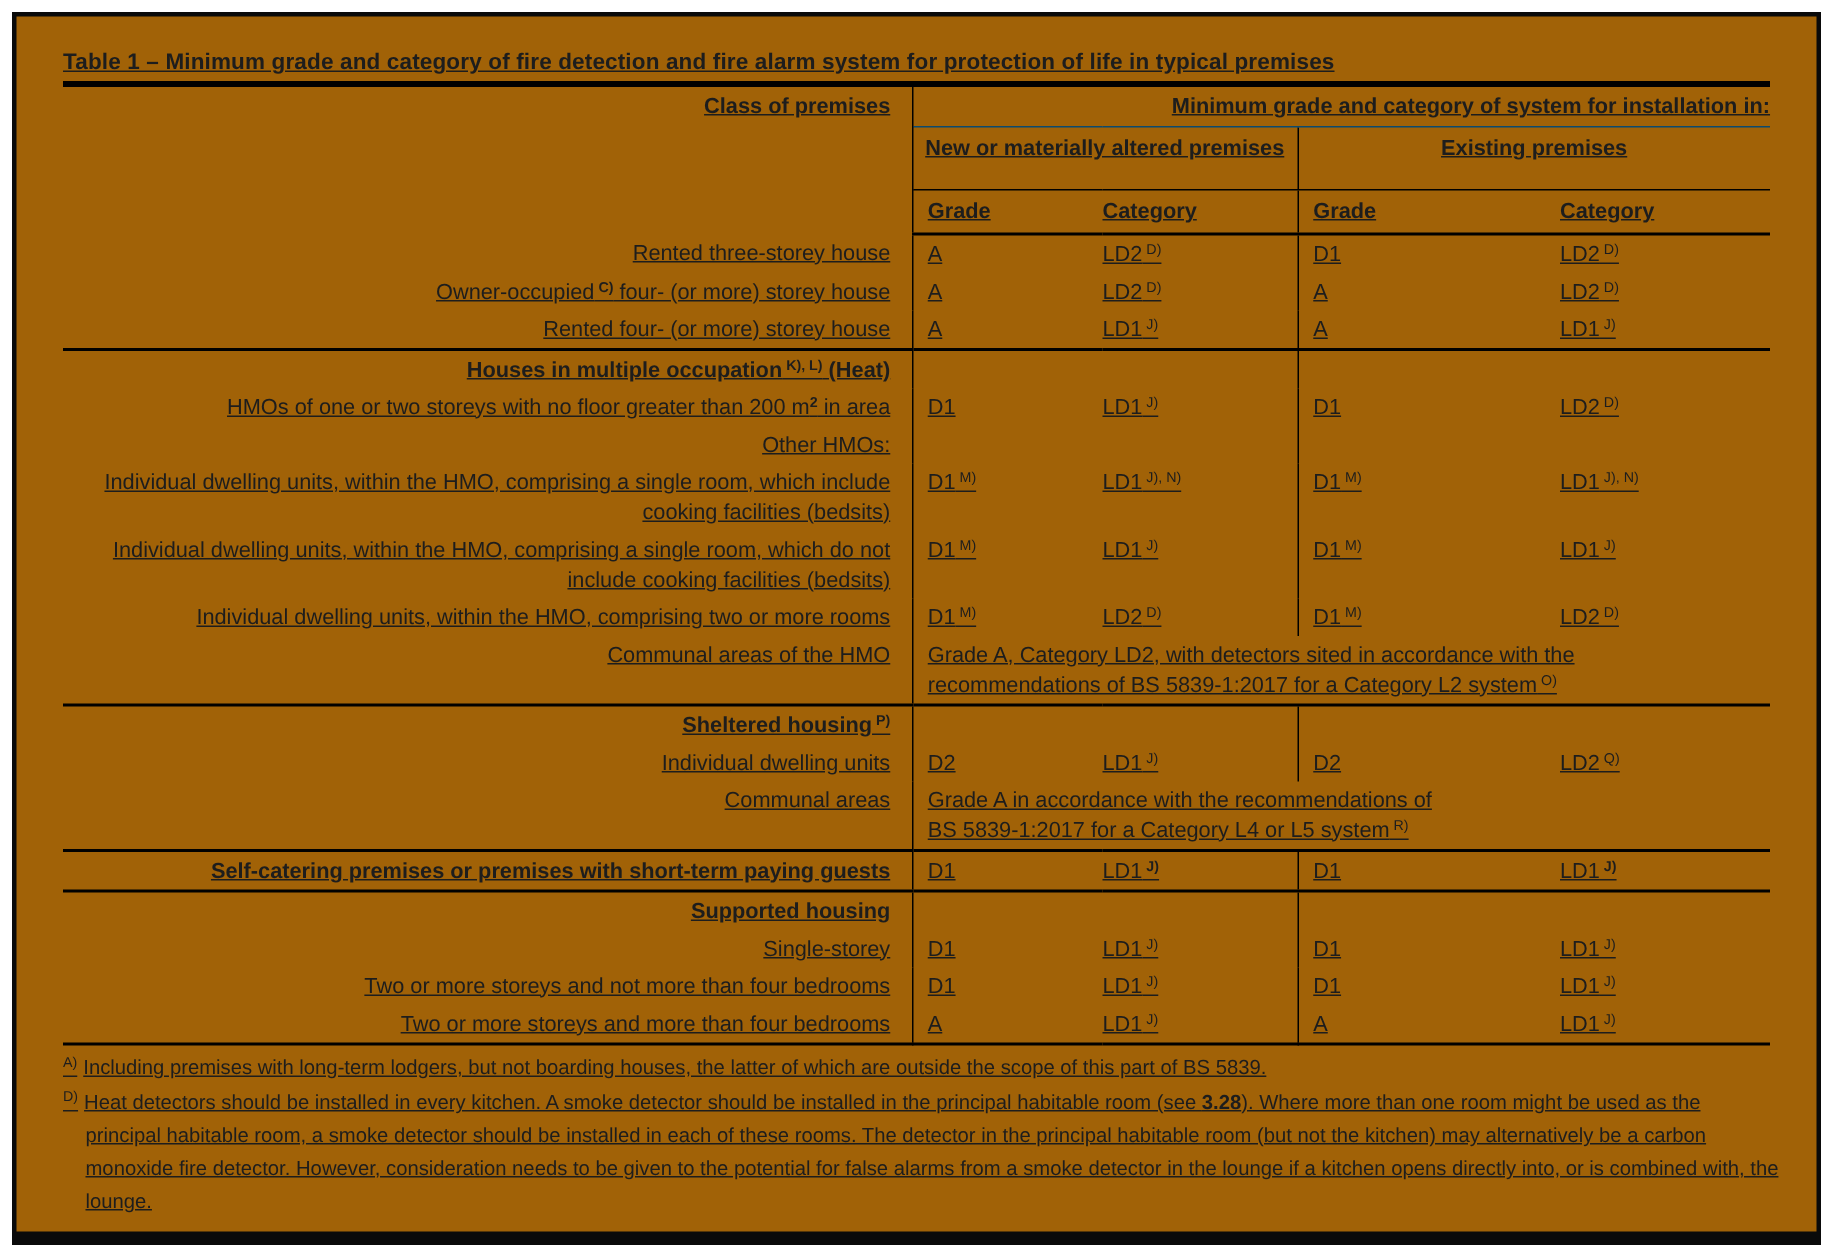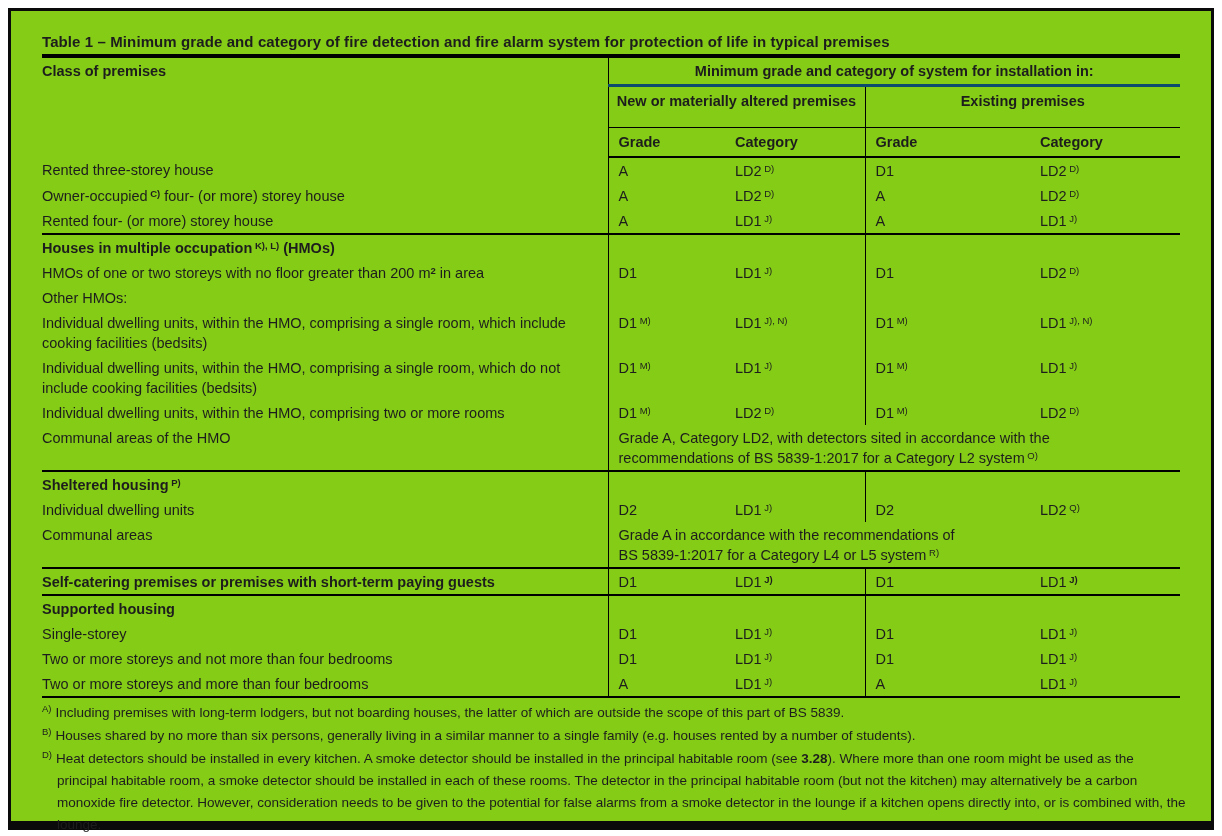--- a/index.html
+++ b/index.html
@@ -1,28 +1,28 @@
 <!DOCTYPE html>
 <html><head>
 <meta charset="utf-8">
 <style>
   html,body{margin:0;padding:0;background:#fff;}
   body{width:1222px;height:836px;position:relative;font-family:"Liberation Sans","DejaVu Sans",sans-serif;color:#1d1d1d;}
-  .frame{position:absolute;left:8px;top:8px;right:8px;bottom:6px;border:3px solid #0a0a0a;border-bottom-width:9px;background:#84cc16;box-sizing:border-box;}
+  .frame{position:absolute;left:8px;top:8px;right:8px;bottom:6px;border:3px solid #0a0a0a;border-bottom-width:9px;background:#a16207;box-sizing:border-box;text-decoration:underline;}
   .content{padding:22px 30px 0 31px;}
   .doc-title{font-size:15px;font-weight:bold;width:1138px;padding-bottom:4px;border-bottom:4px solid #000;letter-spacing:.1px;}
   table.bs{border-collapse:collapse;table-layout:fixed;width:1138px;border-bottom:2px solid #000;margin-top:0;}
   col.c-class{width:566px;} col.c-g1{width:127px;} col.c-c1{width:130px;} col.c-g2{width:175px;} col.c-c2{width:140px;}
   td,th{font-size:14.5px;line-height:20px;vertical-align:top;padding:2.5px 6px 2.5px 0;text-align:left;font-weight:normal;}
   th{font-weight:bold;}
-  .cp{padding-left:0;padding-right:14px;border-right:1px solid #000;}
+  .cp{padding-left:0;padding-right:14px;border-right:1px solid #000;text-align:right;}
   .g,.c,.sp-cell{padding-left:10px;}
   .c{padding-left:0;}
   .bl{border-left:1px solid #000;}
-  .h-span{text-align:center;border-bottom:3px solid #0c4a6e;padding:3px 0;}
+  .h-span{text-align:right;border-bottom:1px solid #0c4a6e;padding:3px 0;}
   .h-grp{text-align:center;border-bottom:1px solid #000;padding:4px 6px;line-height:20px;height:42px;box-sizing:border-box;}
   .h-gc td,.h-gc th{border-bottom:2px solid #000;padding-top:4px;padding-bottom:4px;margin-left:39px;}
   tr.sect td{border-top:2px solid #000;}
   tr.sect .cp span{font-weight:bold;}
   tr.boldrow .cp span{font-weight:bold;margin-top:15px;}
   sup{font-size:9.5px;line-height:0;vertical-align:4.5px;font-weight:bold;}
   .cp sup{font-weight:bold;}
   td sup{font-weight:normal;}
   tr.sect td sup{font-weight:bold;}
   .span-cell{padding-left:10px;}
@@ -79,21 +79,21 @@
         </tr>
         <tr>
           <td class="cp"><span>Rented four- (or more) storey house</span><sup></sup><span></span></td>
           <td class="g"><span>A</span><sup></sup></td>
           <td class="c"><span>LD1</span><sup> J)</sup></td>
           <td class="g bl"><span>A</span><sup></sup></td>
           <td class="c"><span>LD1</span><sup> J)</sup></td>
         </tr>
 
         <tr class="sect">
-          <td class="cp"><span>Houses in multiple occupation</span><sup> K), L)</sup><span> (HMOs)</span></td>
+          <td class="cp"><span>Houses in multiple occupation</span><sup> K), L)</sup><span> (Heat)</span></td>
           <td class="g"><span></span></td>
           <td class="c"><span></span></td>
           <td class="g bl"><span></span></td>
           <td class="c"><span></span></td>
         </tr>
         <tr>
           <td class="cp"><span>HMOs of one or two storeys with no floor greater than 200 m</span><sup>2</sup><span> in area</span></td>
           <td class="g"><span>D1</span><sup></sup></td>
           <td class="c"><span>LD1</span><sup> J)</sup></td>
           <td class="g bl"><span>D1</span><sup></sup></td>
@@ -191,18 +191,17 @@
           <td class="g"><span>A</span><sup></sup></td>
           <td class="c"><span>LD1</span><sup> J)</sup></td>
           <td class="g bl"><span>A</span><sup></sup></td>
           <td class="c"><span>LD1</span><sup> J)</sup></td>
         </tr>
       </tbody>
     </table>
 
     <div class="footnotes">
       <p class="fn"><sup>A)</sup><span>Including premises with long-term lodgers, but not boarding houses, the latter of which are outside the scope of this part of BS 5839.</span></p>
-      <p class="fn"><sup>B)</sup><span>Houses shared by no more than six persons, generally living in a similar manner to a single family (e.g. houses rented by a number of students).</span></p>
       <p class="fn"><sup>D)</sup><span>Heat detectors should be installed in every kitchen. A smoke detector should be installed in the principal habitable room (see </span><b>3.28</b><span>). Where more than one room might be used as the principal habitable room, a smoke detector should be installed in each of these rooms. The detector in the principal habitable room (but not the kitchen) may alternatively be a carbon monoxide fire detector. However, consideration needs to be given to the potential for false alarms from a smoke detector in the lounge if a kitchen opens directly into, or is combined with, the lounge.</span></p>
     </div>
 
   </div>
 </div>
 
 </body></html>

